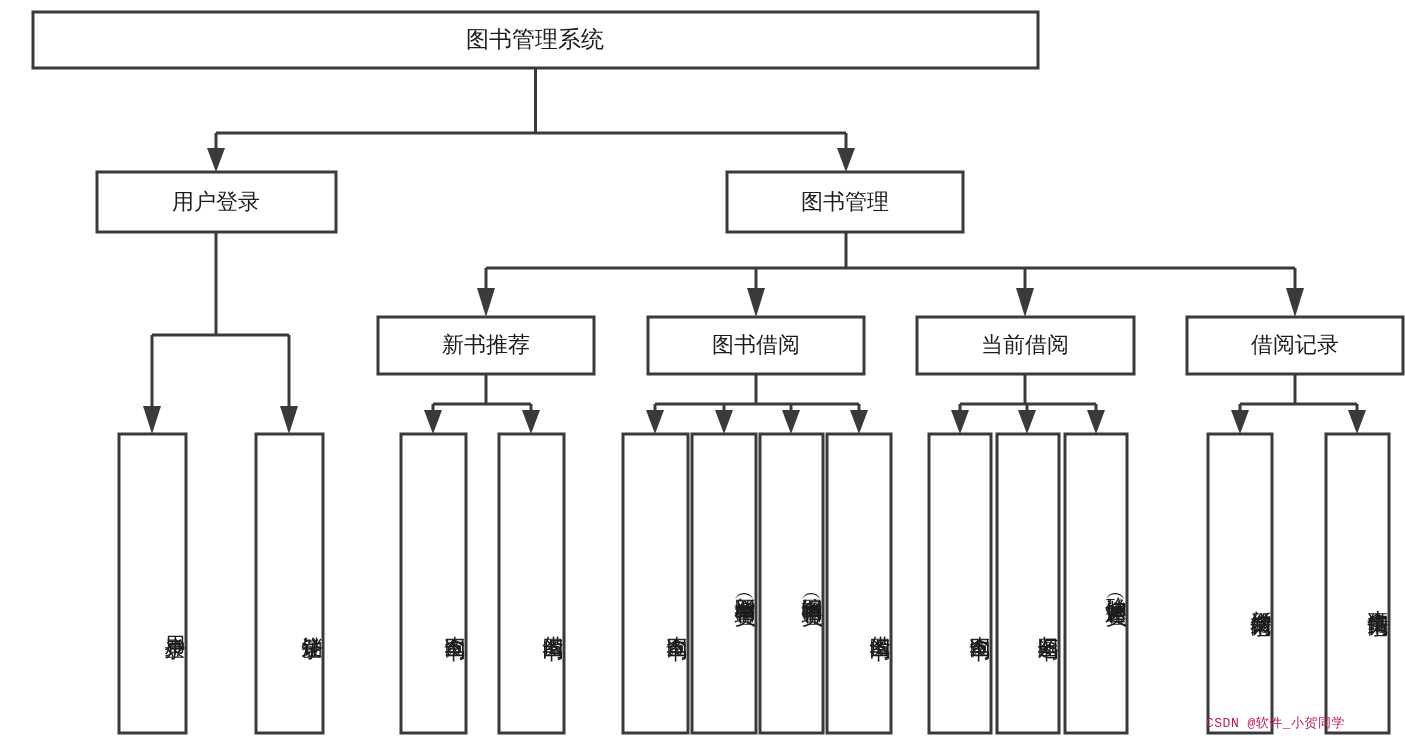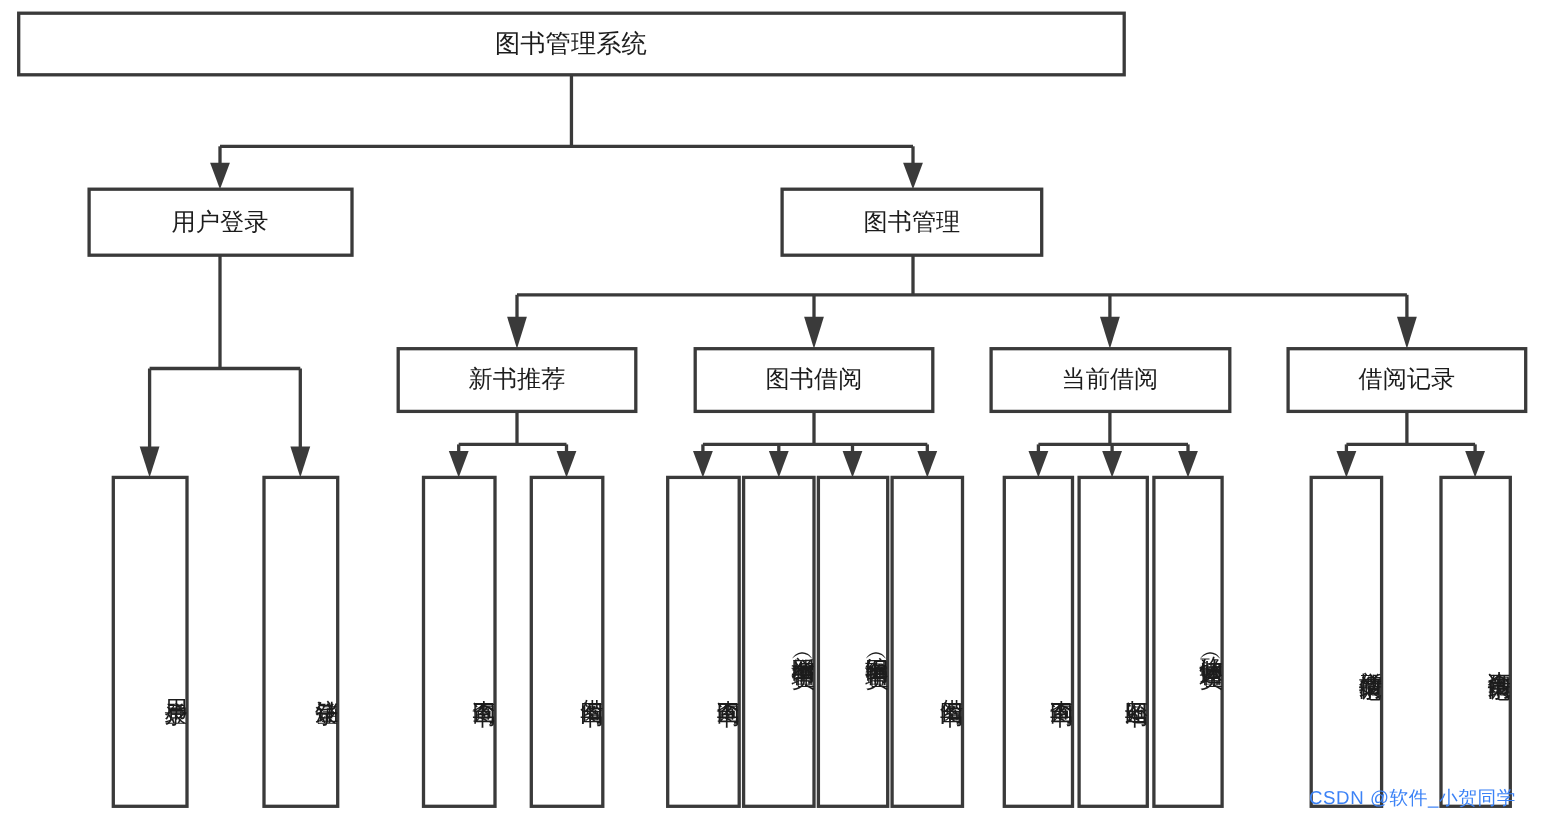--- a/index.html
+++ b/index.html
@@ -11,20 +11,21 @@
     width: 1405px;
     height: 747px;
     font-family: "Liberation Sans", "DejaVu Sans", sans-serif;
     overflow: hidden;
   }
   #diagram-root {
     position: relative;
     width: 1159px;
     height: 747px;
     background: #ffffff;
+    margin-left: 16px;
   }
   svg#flowchart {
     position: absolute;
     top: 0;
     left: 0;
     width: 1405px;
     height: 747px;
     display: block;
   }
   .node-rect {
@@ -64,23 +65,23 @@
     line-height: 1.06;
     color: #1c1c1c;
     letter-spacing: 1.5px;
     white-space: nowrap;
     pointer-events: none;
   }
   .watermark {
     position: absolute;
     left: 1190px;
     top: 714px;
-    font-family: Liberation Sans, sans-serif;
-    font-size: 17px;
-    color: #3b82f6;
+    font-family: Liberation Mono, monospace;
+    font-size: 13px;
+    color: #be185d;
     white-space: nowrap;
     letter-spacing: 0.5px;
   }
 </style>
 </head>
 <body>
 
 <div id="diagram-root">
 
   <svg id="flowchart" viewBox="0 0 1405 747">

